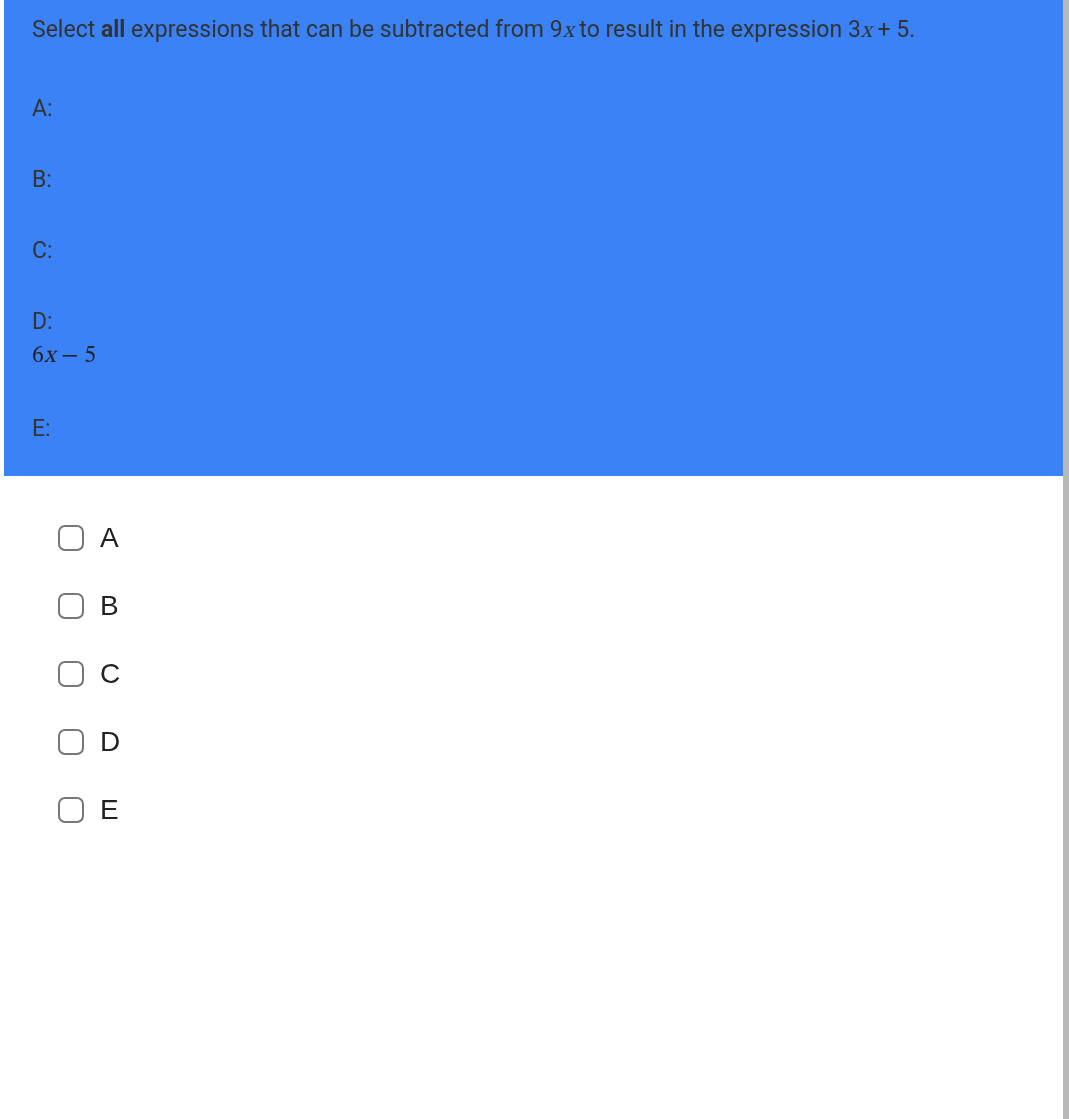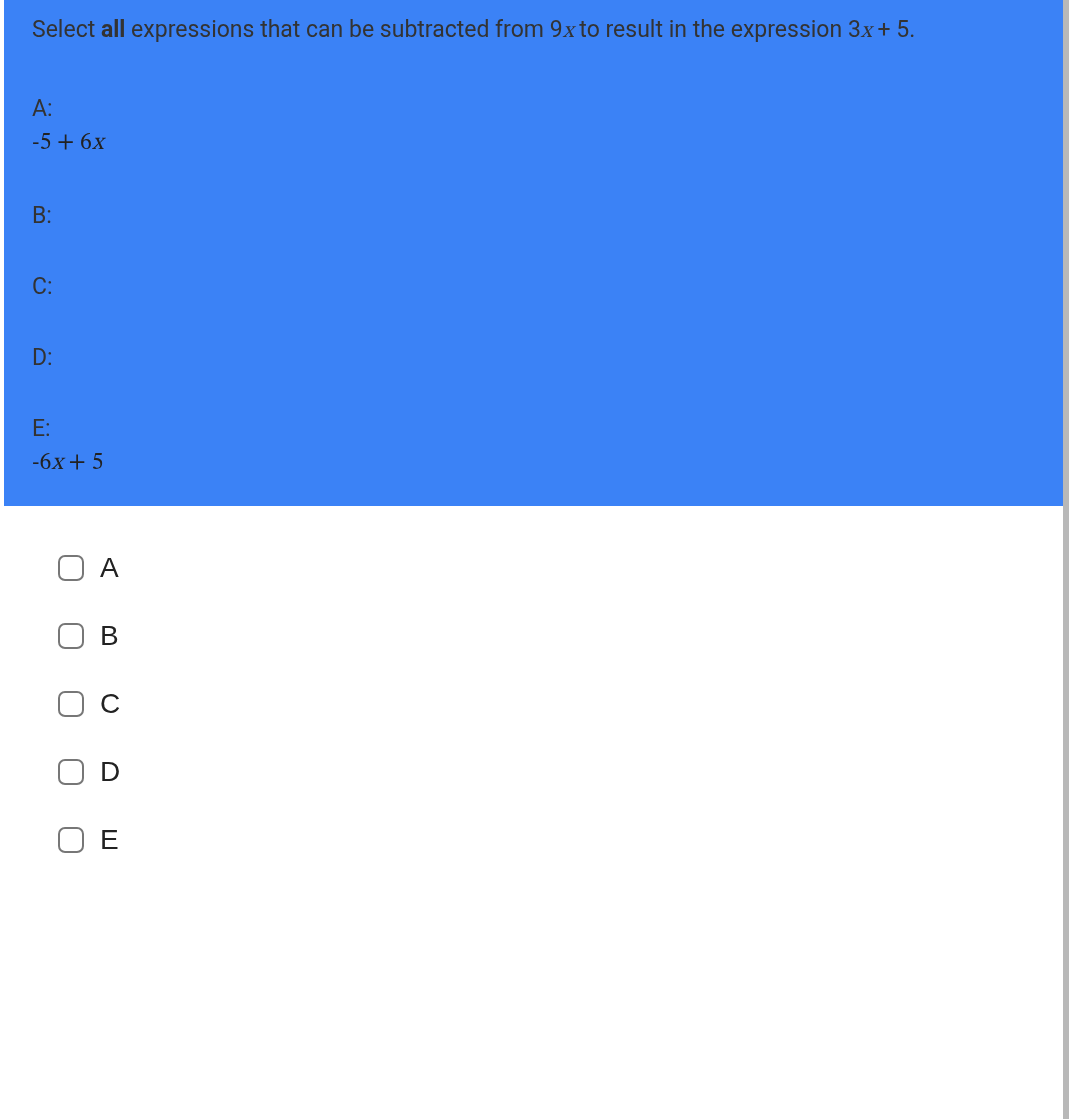--- a/index.html
+++ b/index.html
@@ -72,38 +72,37 @@
 </head>
 <body>
 
 <div class="question-box">
   <p class="prompt">
     <span>Select </span><span class="b">all</span><span> expressions that can be subtracted from </span><span>9</span><span class="math-ital">x</span><span> to result in the expression </span><span>3</span><span class="math-ital">x</span><span> + </span><span>5</span><span>.</span>
   </p>
 
   <div class="option-block">
     <div class="option-label">A:</div>
-    <div class="option-expr">-<span>5</span> + <span>6</span><span class="math-ital">x</span></div>
   </div>
 
   <div class="option-block">
     <div class="option-label">B:</div>
   </div>
 
   <div class="option-block">
     <div class="option-label">C:</div>
   </div>
 
   <div class="option-block">
     <div class="option-label">D:</div>
+    <div class="option-expr"><span>6</span><span class="math-ital">x</span> − <span>5</span></div>
   </div>
 
   <div class="option-block" style="margin-bottom:0">
     <div class="option-label">E:</div>
-    <div class="option-expr">-<span>6</span><span class="math-ital">x</span> + <span>5</span></div>
   </div>
 </div>
 
 <div class="answers">
   <div class="answer-row">
     <div class="chk"></div>
     <div class="answer-letter">A</div>
   </div>
   <div class="answer-row">
     <div class="chk"></div>

